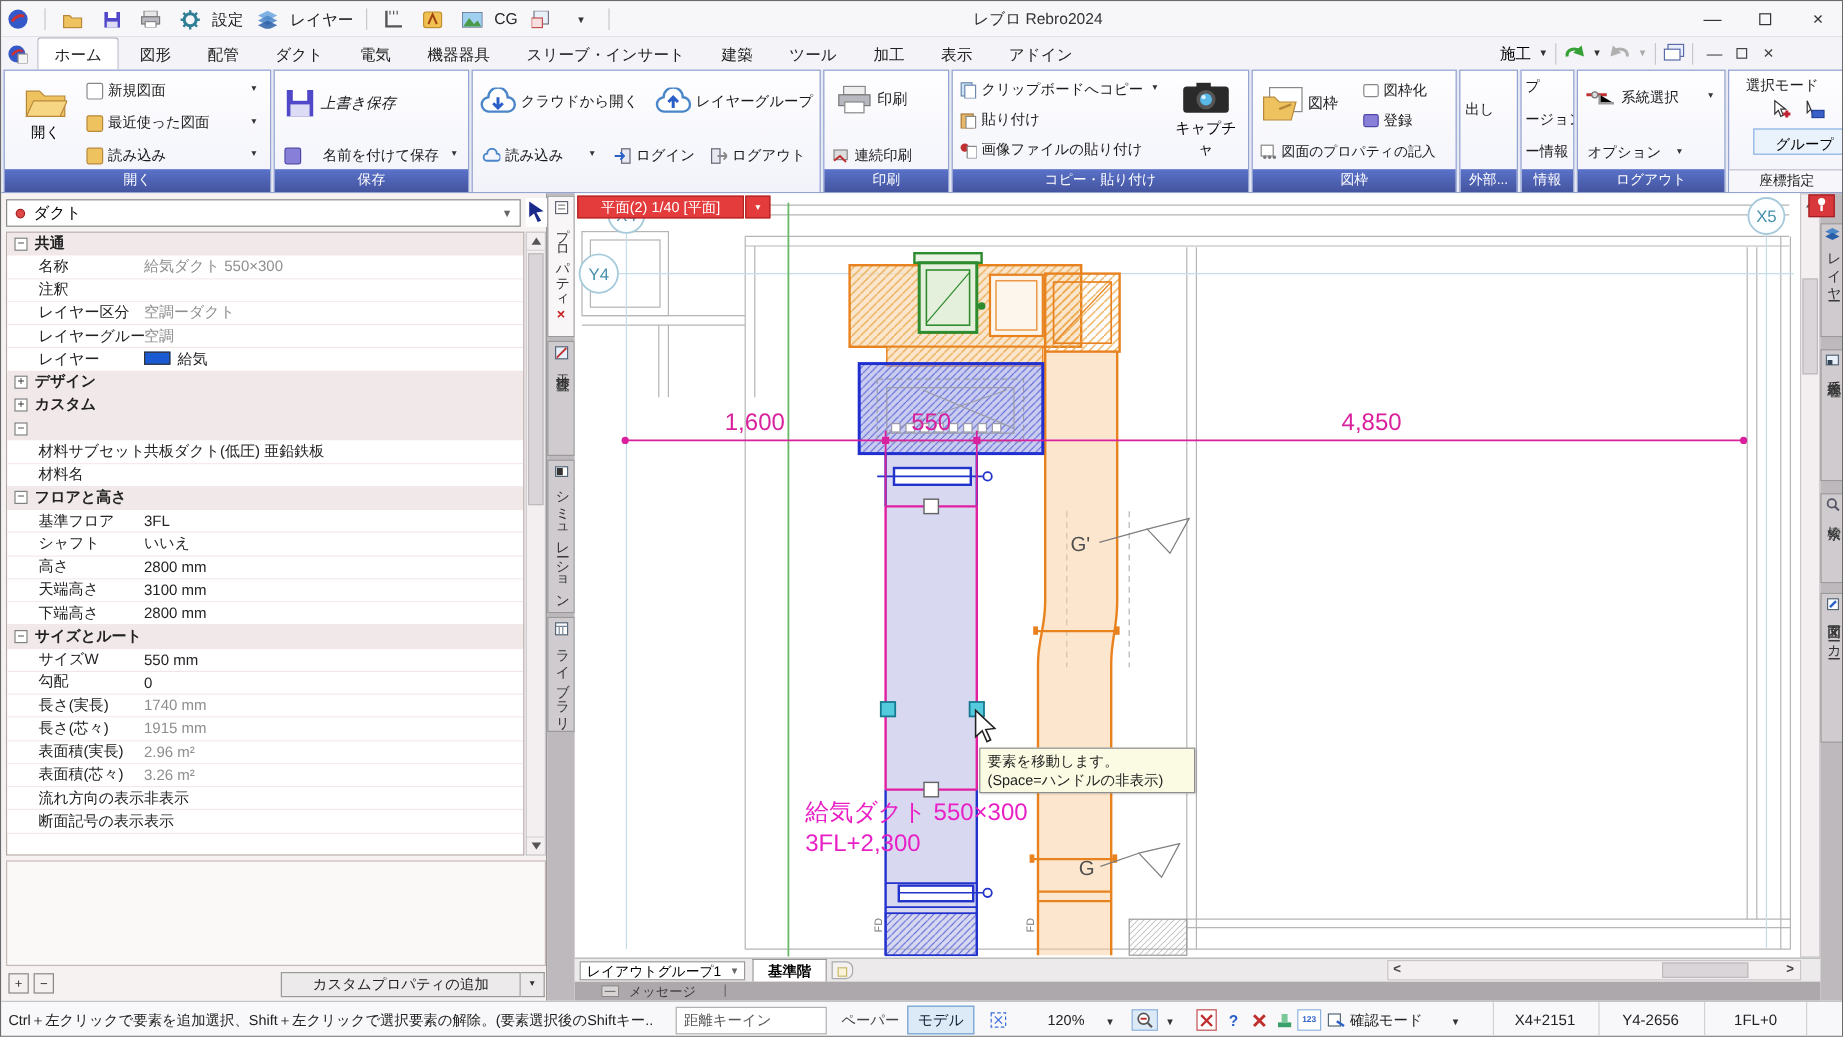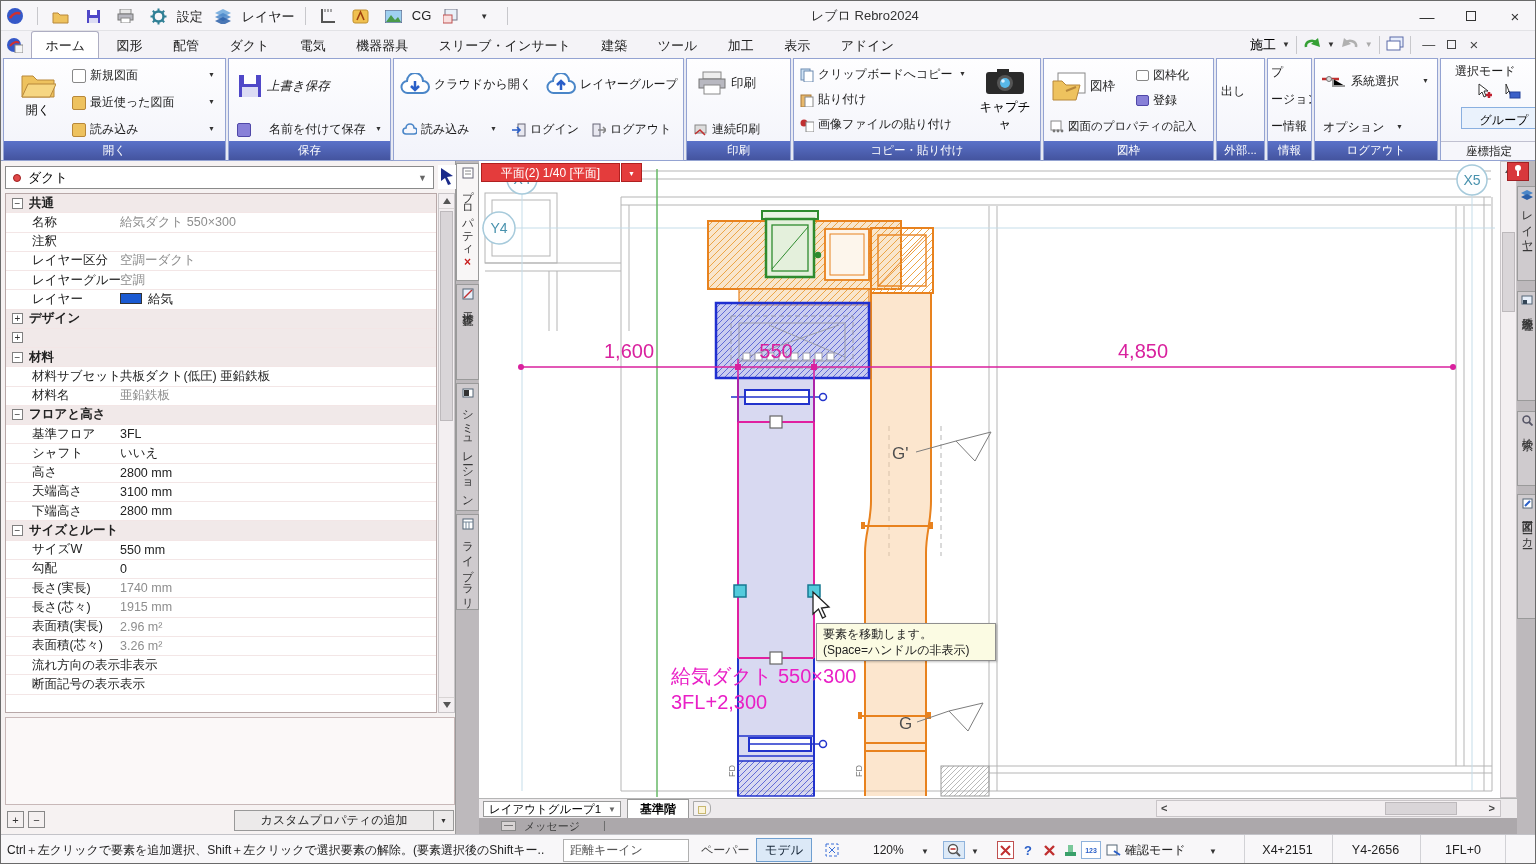--- a/index.html
+++ b/index.html
@@ -457,32 +457,31 @@
       <div class="prow">
           <span class="plabel">レイヤー</span>
           <span class="pvalue"><span class="swatch"></span><span>給気</span></span>
         </div>
       <div class="prow hdr">
           <span class="pbox">+</span>
           <span class="plabel">デザイン</span>
         </div>
       <div class="prow hdr">
           <span class="pbox">+</span>
+          <span class="plabel">カスタム</span>
         </div>
       <div class="prow hdr">
           <span class="pbox">−</span>
-          <span class="plabel">材料</span>
         </div>
       <div class="prow">
           <span class="plabel">材料サブセット</span>
           <span class="pvalue">共板ダクト(低圧) 亜鉛鉄板</span>
         </div>
       <div class="prow">
           <span class="plabel">材料名</span>
-          <span class="pvalue gray">亜鉛鉄板</span>
         </div>
       <div class="prow hdr">
           <span class="pbox">−</span>
           <span class="plabel">フロアと高さ</span>
         </div>
       <div class="prow">
           <span class="plabel">基準フロア</span>
           <span class="pvalue">3FL</span>
         </div>
       <div class="prow">

